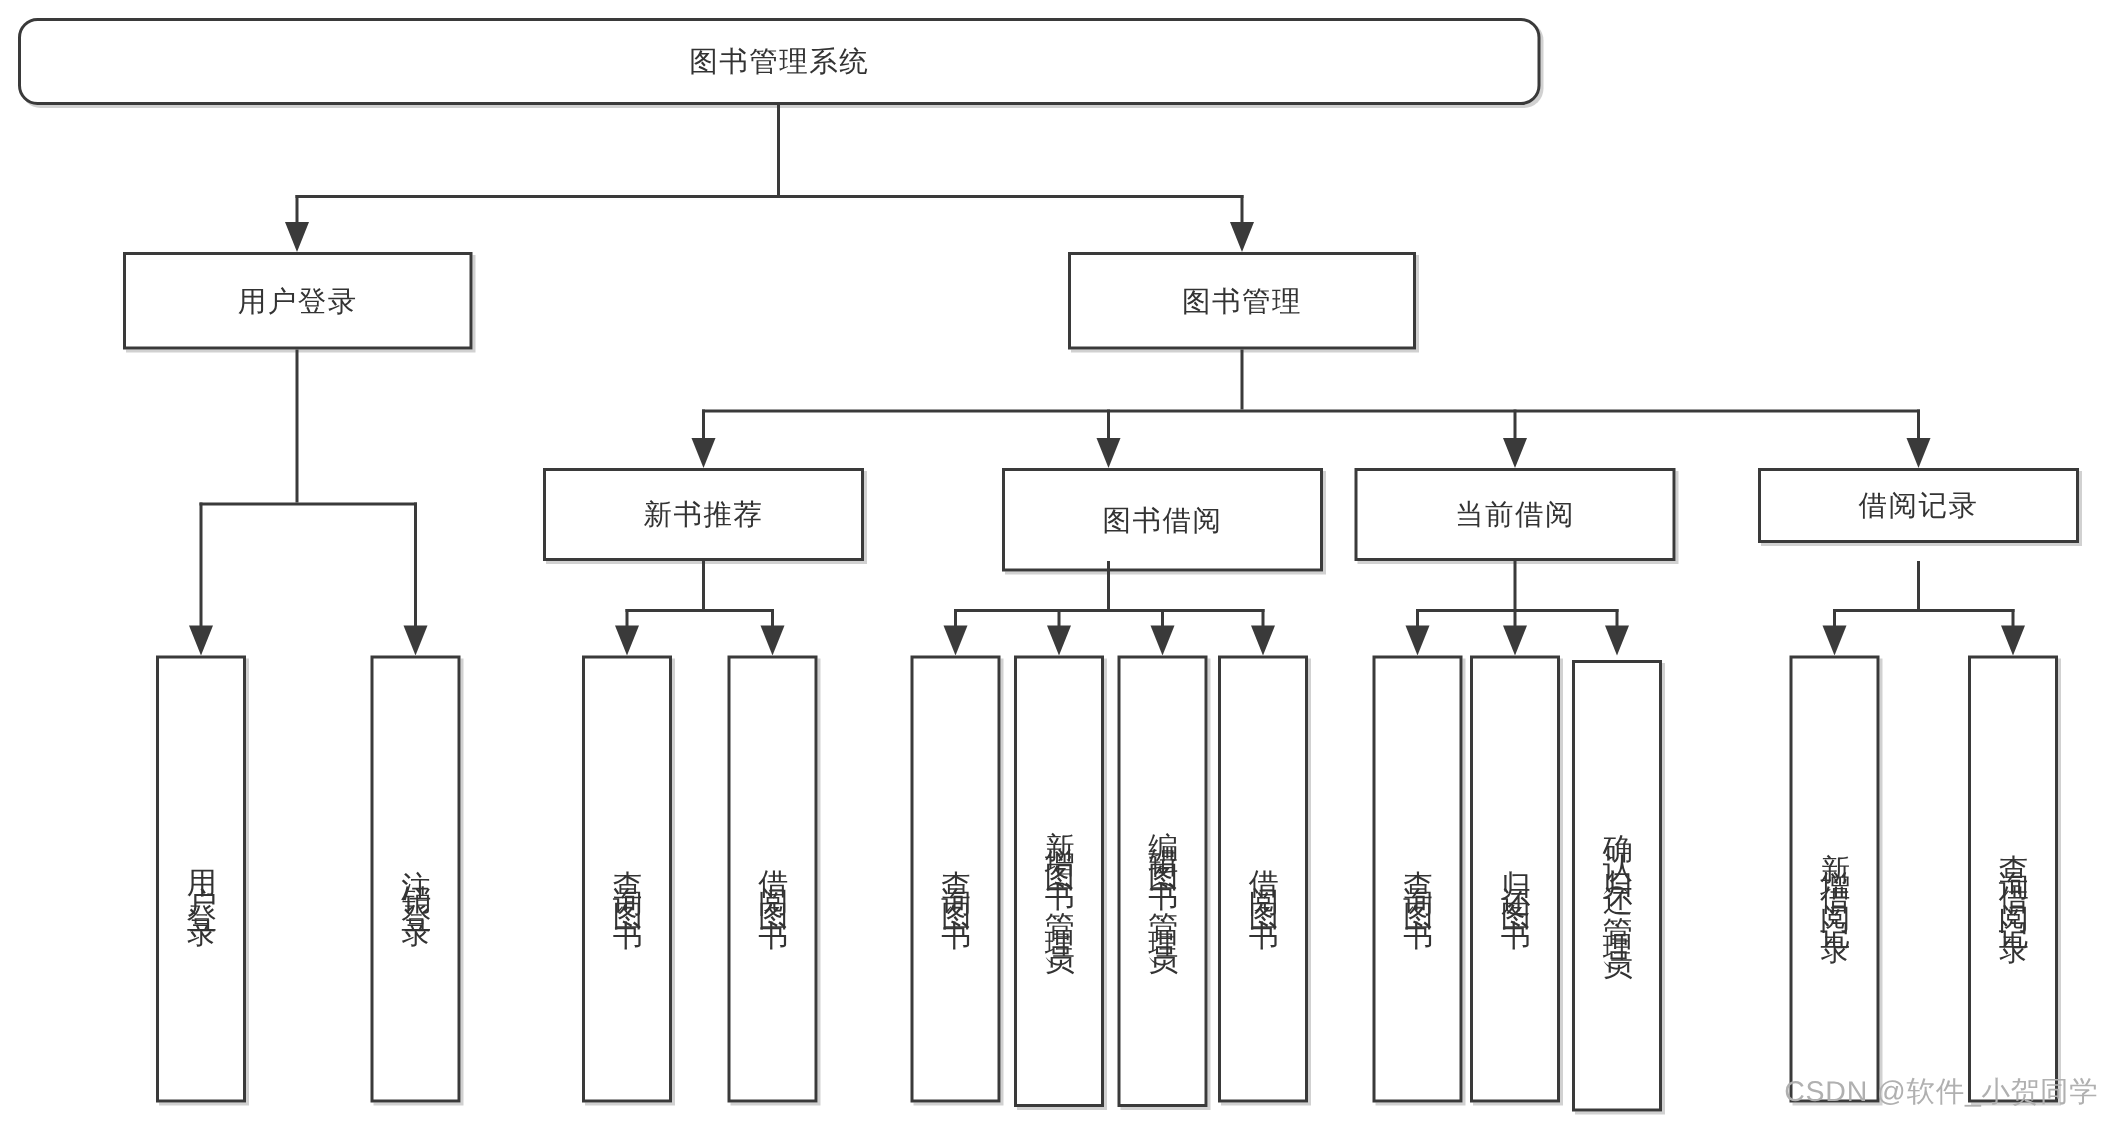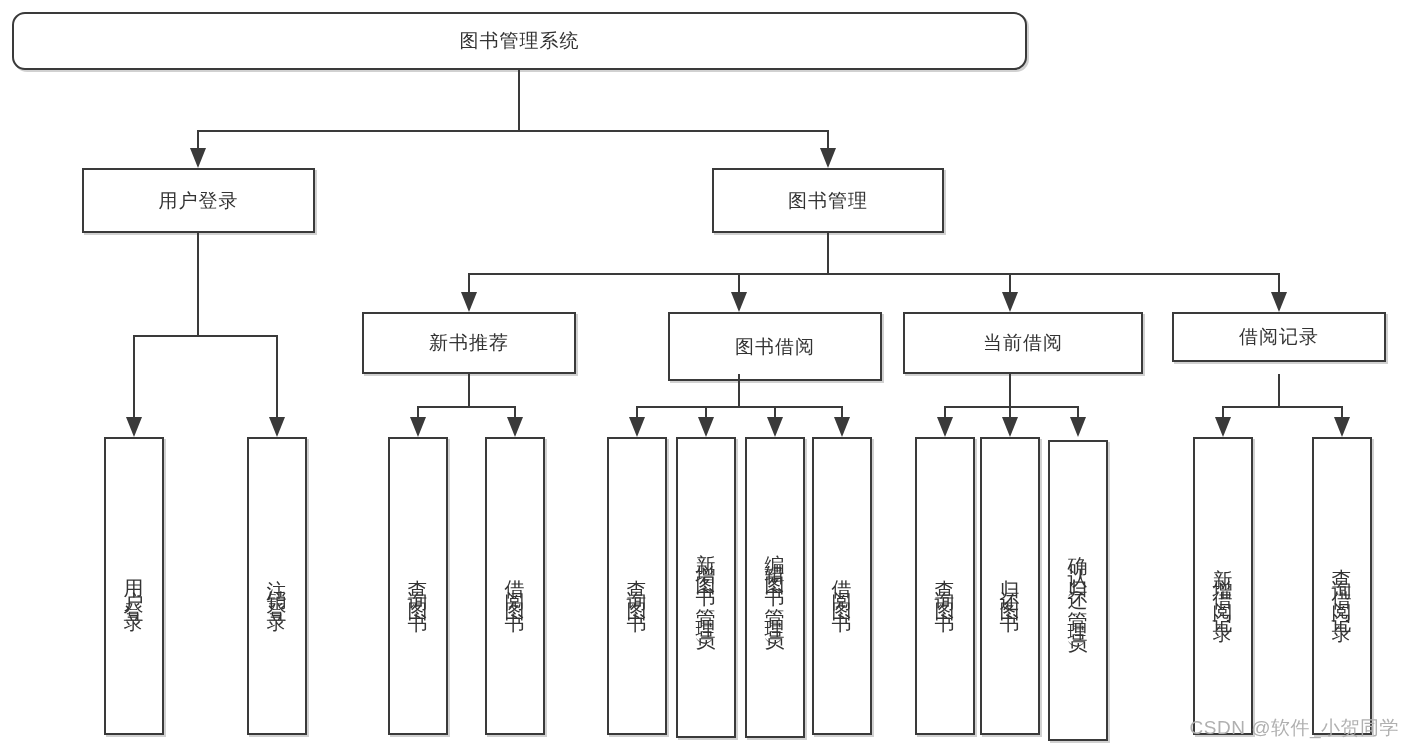--- a/index.html
+++ b/index.html
@@ -89,21 +89,21 @@
   <div class="vline" style="left:738px; top:273px; height:20px;"></div>
   <div class="vline" style="left:1009px; top:273px; height:20px;"></div>
   <div class="vline" style="left:1278px; top:273px; height:20px;"></div>
   <div class="arrow" style="left:461px; top:292px;"></div>
   <div class="arrow" style="left:731px; top:292px;"></div>
   <div class="arrow" style="left:1002px; top:292px;"></div>
   <div class="arrow" style="left:1271px; top:292px;"></div>
 
   <div class="box h" style="left:362px; top:312px; width:214px; height:62px;">新书推荐</div>
   <div class="box h" style="left:668px; top:312px; width:214px; height:69px;">图书借阅</div>
-  <div class="box h" style="left:903px; top:312px; width:240px; height:62px;">当前借阅</div>
+  <div class="box h" style="left:903px; top:312px; width:214px; height:62px;">当前借阅</div>
   <div class="box h" style="left:1172px; top:312px; width:214px; height:50px;">借阅记录</div>
 
   <div class="vline" style="left:468px; top:374px; height:32px;"></div>
   <div class="hline" style="left:417px; top:406px; width:99px;"></div>
   <div class="vline" style="left:417px; top:406px; height:13px;"></div>
   <div class="vline" style="left:514px; top:406px; height:13px;"></div>
   <div class="arrow" style="left:410px; top:417px;"></div>
   <div class="arrow" style="left:507px; top:417px;"></div>
 
   <div class="vline" style="left:738px; top:374px; height:32px;"></div>

